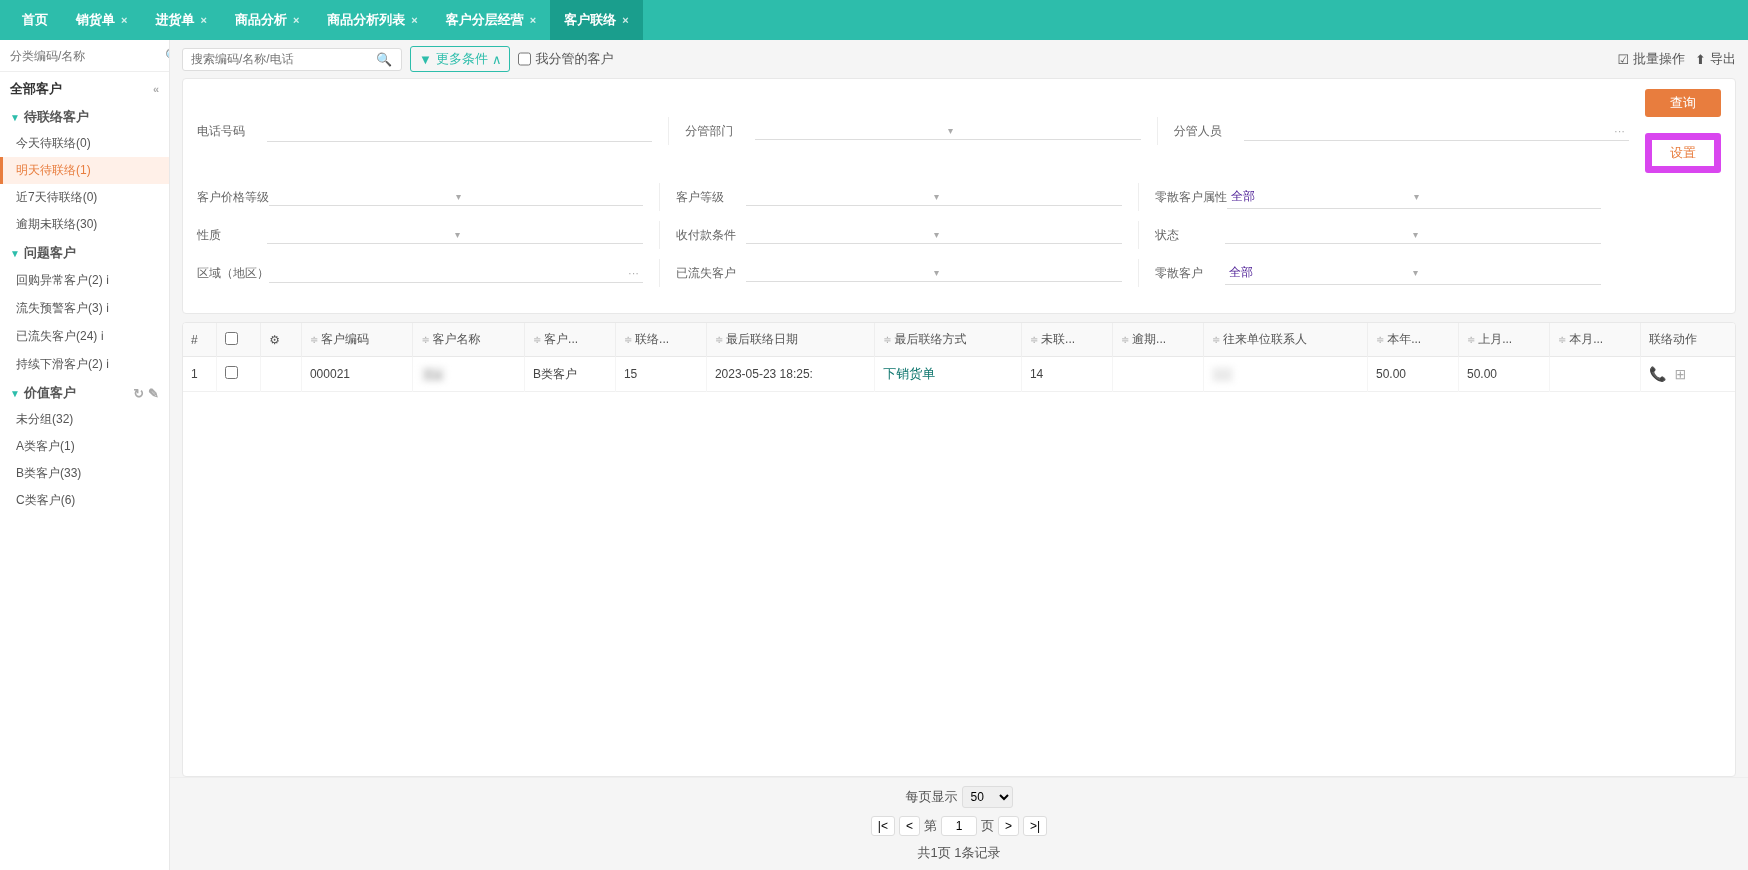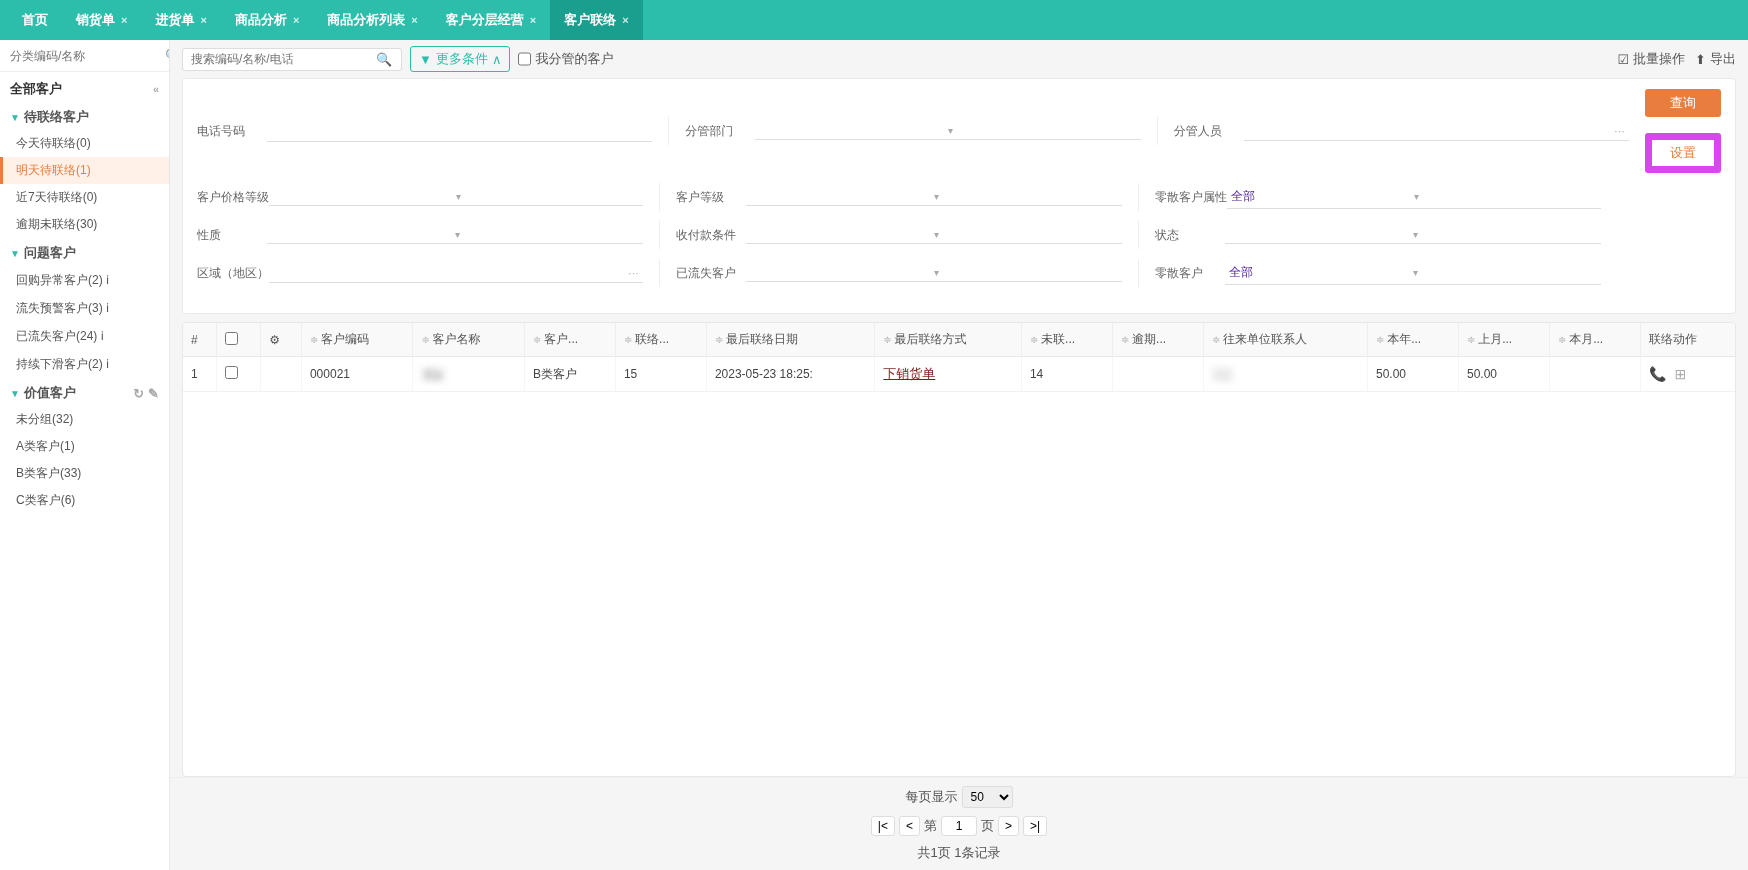--- a/index.html
+++ b/index.html
@@ -266,21 +266,21 @@
       border-bottom: 1px solid #f0f0f0;
     }
     tbody td {
       padding: 8px 8px;
       font-size: 12px;
       color: #444;
       border-right: 1px solid #f5f5f5;
       white-space: nowrap;
     }
     tbody td:last-child { border-right: none; }
-    .link-text { color: #7f1d1d; cursor: pointer; text-decoration: underline; }
+    .link-text { color: #0f766e; cursor: pointer; }
     .action-icons { display: flex; gap: 8px; }
     .action-icon { color: #aaa; cursor: pointer; font-size: 14px; }
 
     
     .pagination {
       display: flex;
       align-items: center;
       justify-content: flex-end;
       padding: 8px 16px;
       background: #f5f5f5;

